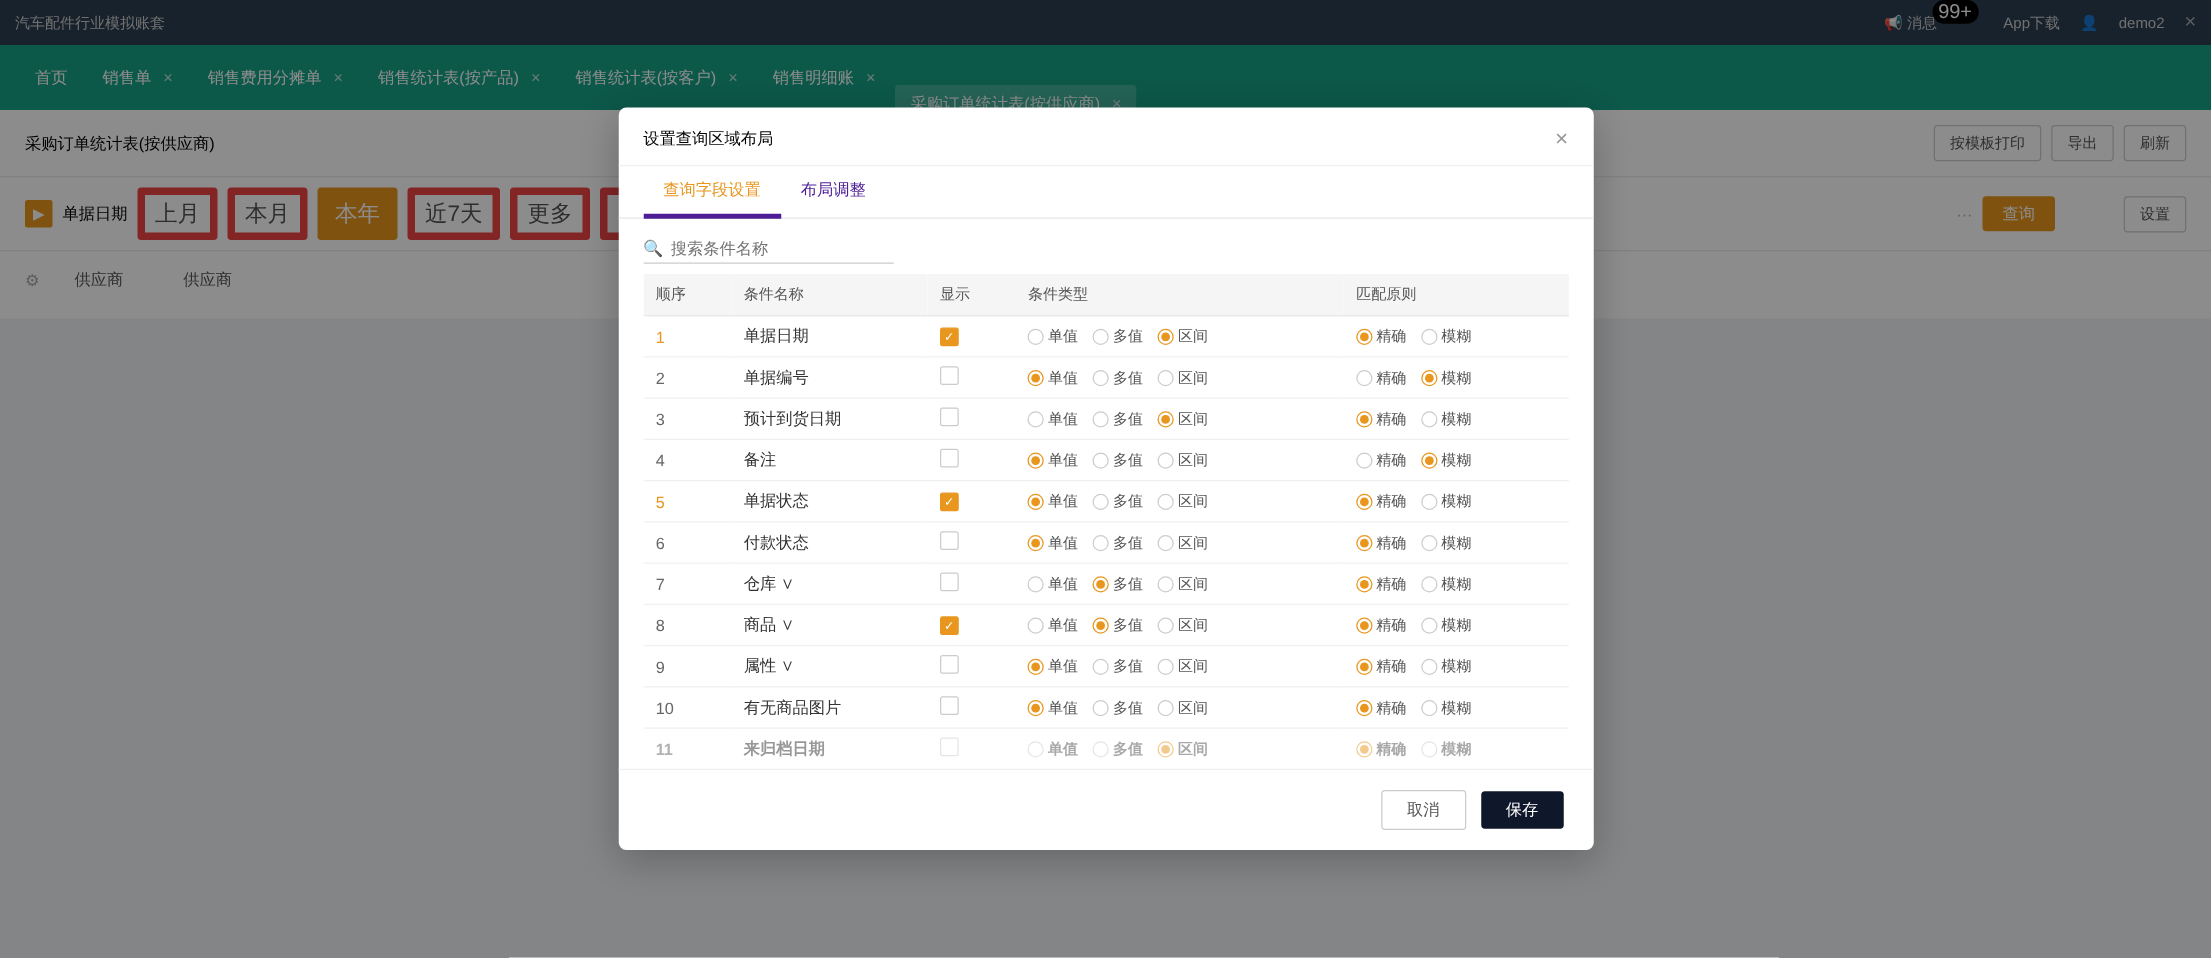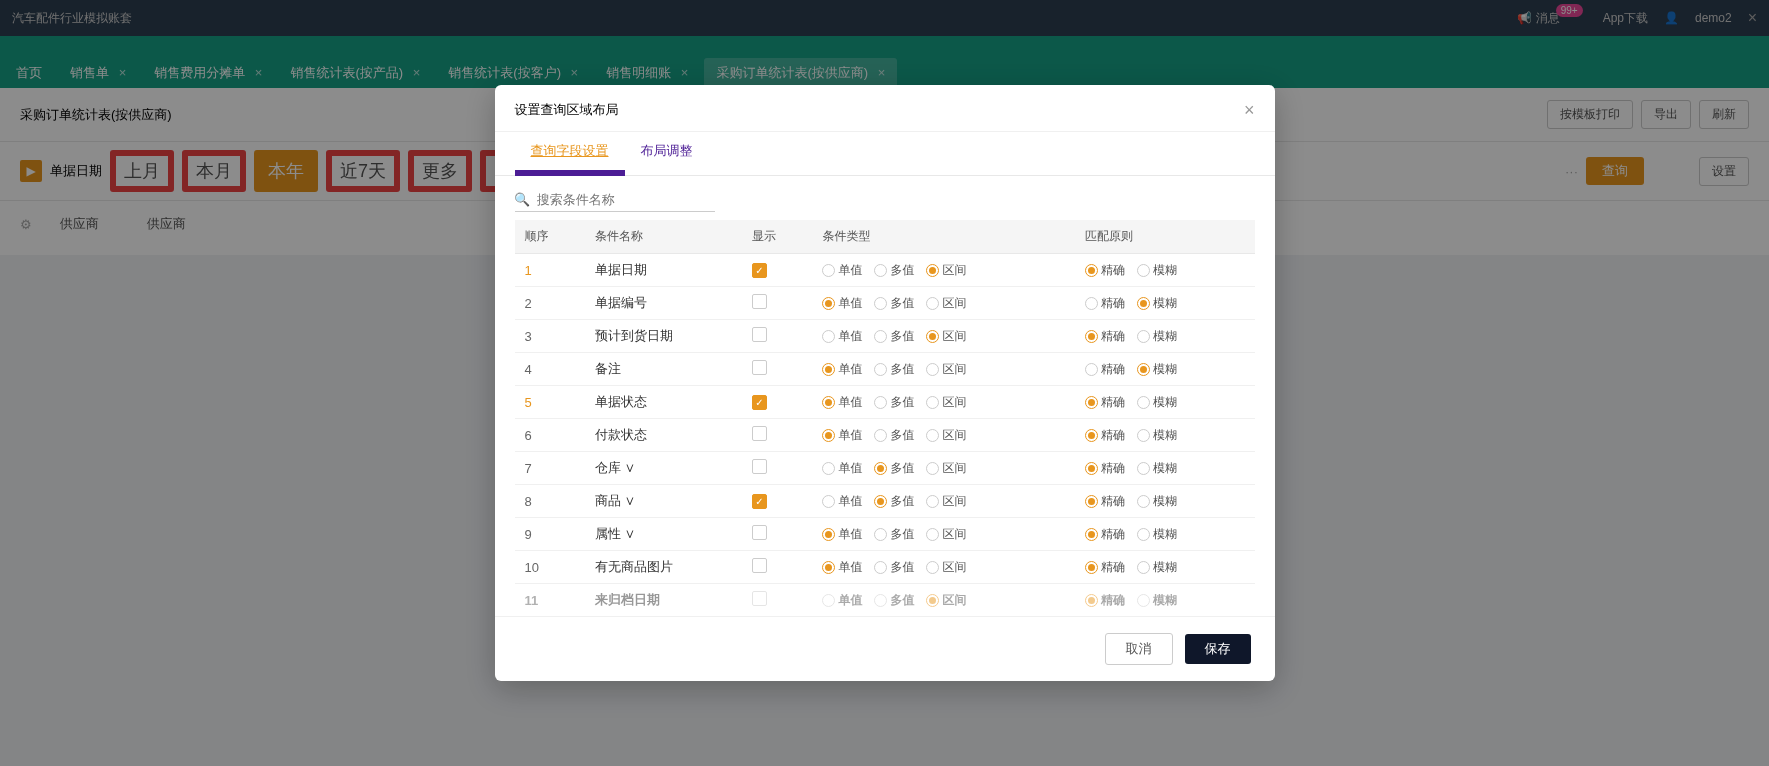--- a/index.html
+++ b/index.html
@@ -11,32 +11,32 @@
       background: #2c3e50;
       display: flex;
       align-items: center;
       justify-content: space-between;
       padding: 0 12px;
       color: #ccc;
     }
     .top-bar-left { display: flex; align-items: flex-start; gap: 8px; font-size: 12px; }
     .top-bar-right { display: flex; align-items: center; gap: 16px; font-size: 12px; }
     .top-bar-right .msg-badge {
-      background: #ec4899; color: white; border-radius: 10px;
-      padding: 1px 5px; font-size: 10px; position: relative; top: -8px; left: -4px;
+      background: #000000; color: white; border-radius: 10px;
+      padding: 1px 5px; font-size: 16px; position: relative; top: -8px; left: -4px;
     }
     .close-x { color: #aaa; cursor: pointer; font-size: 16px; }
 
     
     .nav-bar {
       height: 52px;
       background: #16a085;
       display: flex;
-      align-items: flex-end;
-      padding: 0 4px;
+      align-items: center;
+      padding: 0 16px;
       gap: 4px;
     }
     .nav-item {
       padding: 6px 12px;
       color: white;
       font-size: 13px;
       cursor: pointer;
       border-radius: 3px;
       white-space: nowrap;
     }
@@ -117,23 +117,22 @@
     .dialog-tab {
       padding: 10px 16px;
       cursor: pointer;
       font-size: 13px;
       color: #4c1d95;
       border-bottom: 2px solid transparent;
       margin-bottom: -1px;
     }
     .dialog-tab.active {
       color: #e8961e;
-      border-bottom: 6px solid #4c1d95;
+      border-bottom: 4px solid #4c1d95;
       font-weight: 500;
-      text-decoration: underline;
     }
 
     .dialog-search {
       padding: 12px 20px 8px;
       display: flex;
       align-items: center;
       gap: 6px;
     }
     .search-box {
       display: flex;

